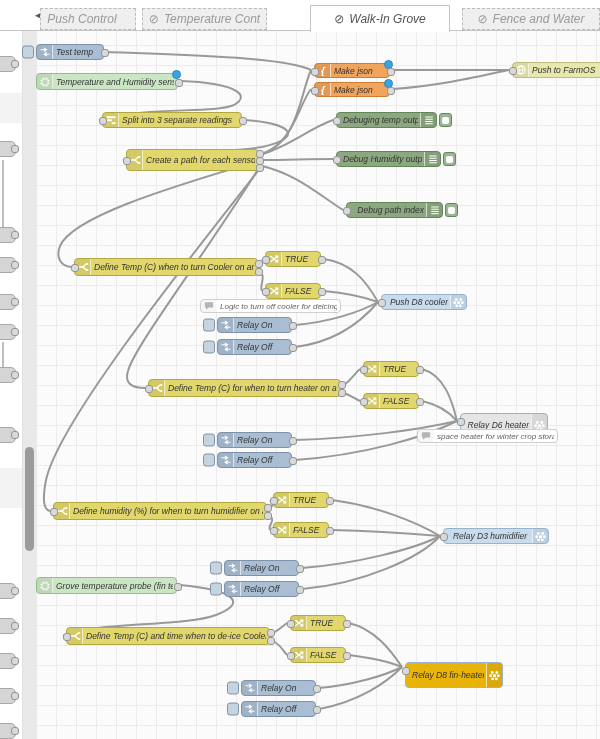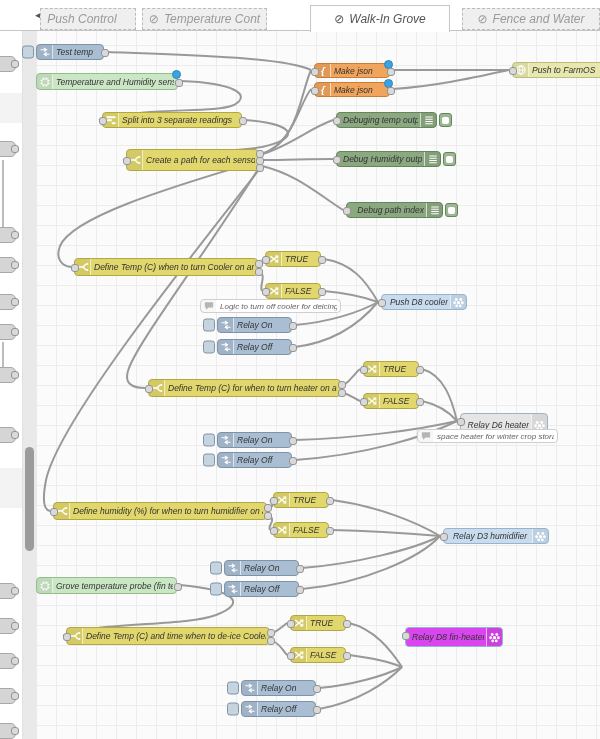--- a/index.html
+++ b/index.html
@@ -518,21 +518,21 @@
       <div class="icn icnL">
         <svg width="12" height="12" viewBox="0 0 16 16">
           <path d="M3 4l10 8M13 4L3 12" stroke="#fff" stroke-width="1.7" fill="none"></path>
           <path d="M9.5 12H13V8.7M9.5 4H13v3.3" stroke="#fff" stroke-width="1.5" fill="none"></path>
         </svg>
       </div>
       <span class="lbl" style="left: 19px; right: 3px;">FALSE</span>
       <div class="port" style="left: -4px; top: 4px;"></div>
       <div class="port" style="left: 52px; top: 4px;"></div>
     </div>
-    <div class="node" style="left: 405px; top: 627px; width: 98px; height: 20px; background: #d946ef; border-color: rgb(151, 179, 205);">
+    <div class="node" style="left: 405px; top: 662px; width: 98px; height: 26px; background: #eab308; border-color: rgb(151, 179, 205);">
       <div class="icn icnR">
         <svg width="13" height="13" viewBox="0 0 16 16">
           <g fill="#fff">
             <circle cx="5.2" cy="4.3" r="1.7"></circle>
             <circle cx="10.8" cy="4.3" r="1.7"></circle>
             <circle cx="3.2" cy="8.3" r="1.7"></circle>
             <circle cx="8" cy="8.3" r="2"></circle>
             <circle cx="12.8" cy="8.3" r="1.7"></circle>
             <circle cx="5.8" cy="12.2" r="1.7"></circle>
             <circle cx="10.2" cy="12.2" r="1.7"></circle>

